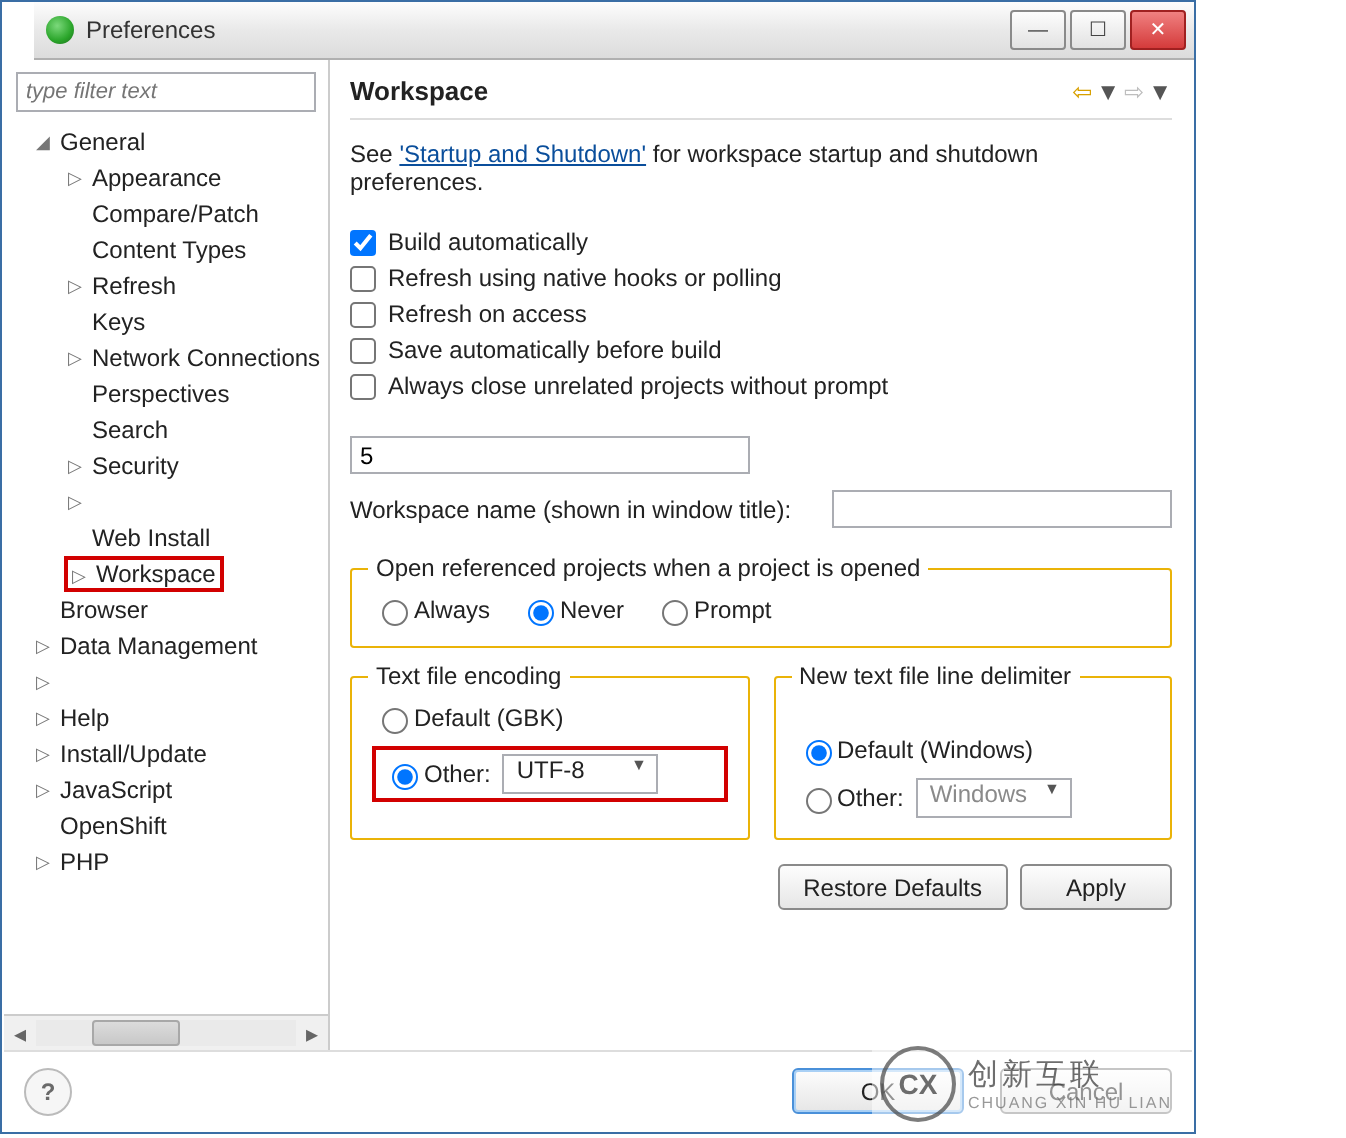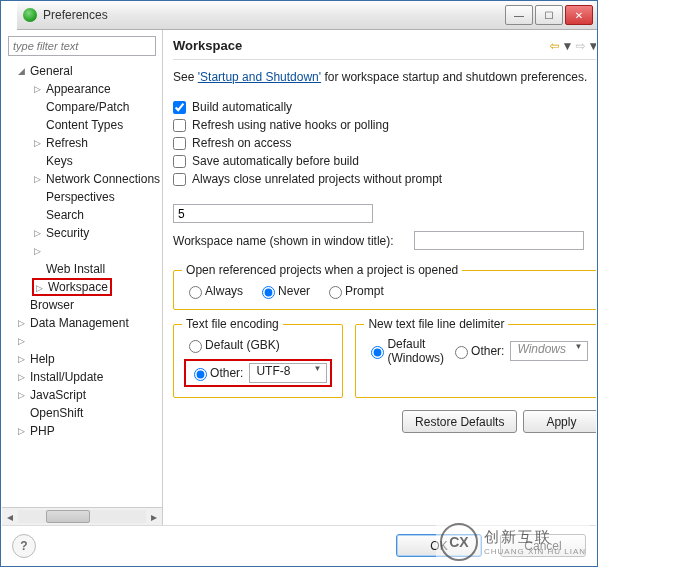--- a/index.html
+++ b/index.html
@@ -185,21 +185,21 @@
     height: 20px;
     border:1px solid #abadb3;
     background:#fff;
     display:inline-flex;
     padding:0 2px 0 6px;
     min-width: 78px;
     box-sizing:border-box;
   }
   .combo .txt2 { flex:1; }
   .combo .car { font-size:8px; color:#555; padding:0 3px;}
-  .combo.disabled { color:#8a8a8a;font-style:italic; }
+  .combo.disabled { color:#8a8a8a; }
 
   .btnrow {
     display:flex;
     gap:6px;
     justify-content:flex-end;
     margin-top:12px;
   }
   .btn {
     height: 23px;
     min-width: 76px;
@@ -448,21 +448,21 @@
                 <span class="combo">
                   <span class="txt2">UTF-8</span>
                   <span class="car">▼</span>
                 </span>
               </span>
             </div>
           </div>
 
           <div class="groupbox">
             <div class="legend">New text file line delimiter</div>
-            <div style="display:flex;gap:6px;margin-top:4px;">
+            <div style="display:flex;flex-direction:column;gap:6px;margin-top:20px;">
               <label class="rd">
                   <input type="radio" name="delim" checked="" style="">
                   <span>Default (Windows)</span>
                 </label>
               <div style="display:flex;align-items:center;gap:6px;">
                 <label class="rd">
                     <input type="radio" name="delim" style="">
                     <span>Other:</span>
                   </label>
                 <span class="combo disabled">

